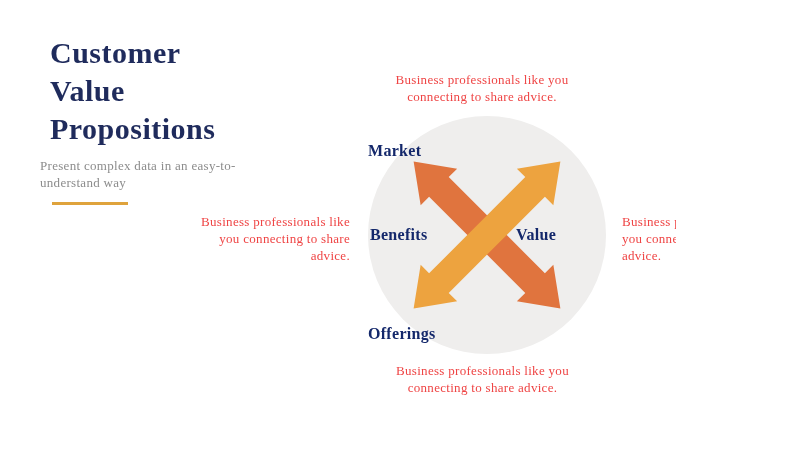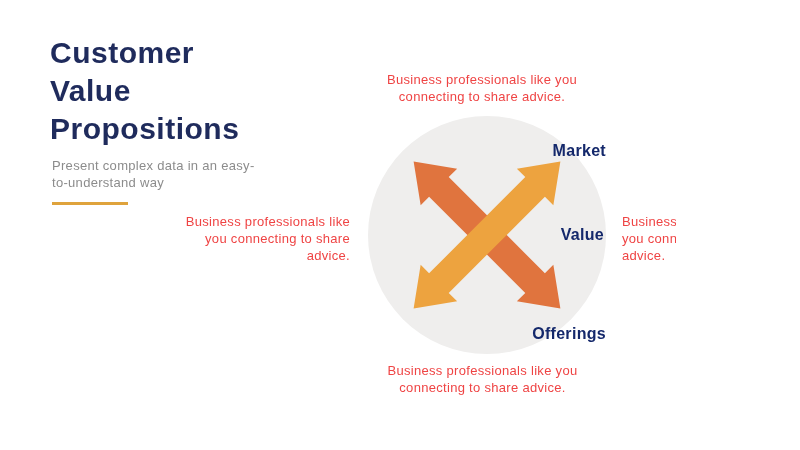--- a/index.html
+++ b/index.html
@@ -2,38 +2,38 @@
 <html><head>
 <meta charset="utf-8">
 <style>
   html, body { margin: 0; padding: 0; background: #ffffff; }
   .slide {
     position: relative;
     width: 676px;
     height: 450px;
     background: #ffffff;
     overflow: hidden;
-    font-family: Liberation Sans, sans-serif;
+    font-family: Liberation Serif, serif;
   }
 
   
   .title {
     position: absolute;
     left: 50px;
     top: 34px;
     width: 260px;
     font-size: 30px;
     font-weight: bold;
     line-height: 38px;
     letter-spacing: 0.5px;
     color: #1F2B5C;
   }
   .subtitle {
     position: absolute;
-    left: 52px;
+    left: 40px;
     top: 157px;
     width: 212px;
     font-size: 13px;
     line-height: 17px;
     letter-spacing: 0.3px;
     color: #8C8C8C;
   }
   .accent-underline {
     position: absolute;
     left: 52px;
@@ -75,21 +75,21 @@
     inset: 0;
     width: 238px;
     height: 238px;
   }
   .diagram-label {
     position: absolute;
     font-size: 16px;
     font-weight: bold;
     letter-spacing: 0.3px;
     color: #14286B;
-    text-align: right;
+    text-align: left;
   }
   .label-top    { left: 0;     top: 26px;   width: 238px; }
   .label-bottom { left: 0;     top: 193px;  width: 238px; margin-top: 16px; }
   .label-left   { left: 2px;   top: 110px;  width: 88px;  }
   .label-right  { left: 148px; top: 110px;  width: 88px;  }
 </style>
 </head>
 <body>
 
 <div class="slide">
@@ -111,15 +111,16 @@
     <div class="diagram-circle"></div>
     <svg viewBox="0 0 240 240" aria-hidden="true">
 
       <polygon points="46,46 89.9,53.1 81.4,61.6 178.4,158.6 186.9,150.1 194,194 150.1,186.9 158.6,178.4 61.6,81.4 53.1,89.9" fill="#E0743E"></polygon>
 
       <polygon points="46,194 89.9,186.9 81.4,178.4 178.4,81.4 186.9,89.9 194,46 150.1,53.1 158.6,61.6 61.6,158.6 53.1,150.1" fill="#EDA33F"></polygon>
     </svg>
     <div class="diagram-label label-top">Market</div>
     <div class="diagram-label label-right">Value</div>
     <div class="diagram-label label-bottom">Offerings</div>
+    <div class="diagram-label label-left">Benefits</div>
   </div>
 
 </div>
 
 </body></html>

